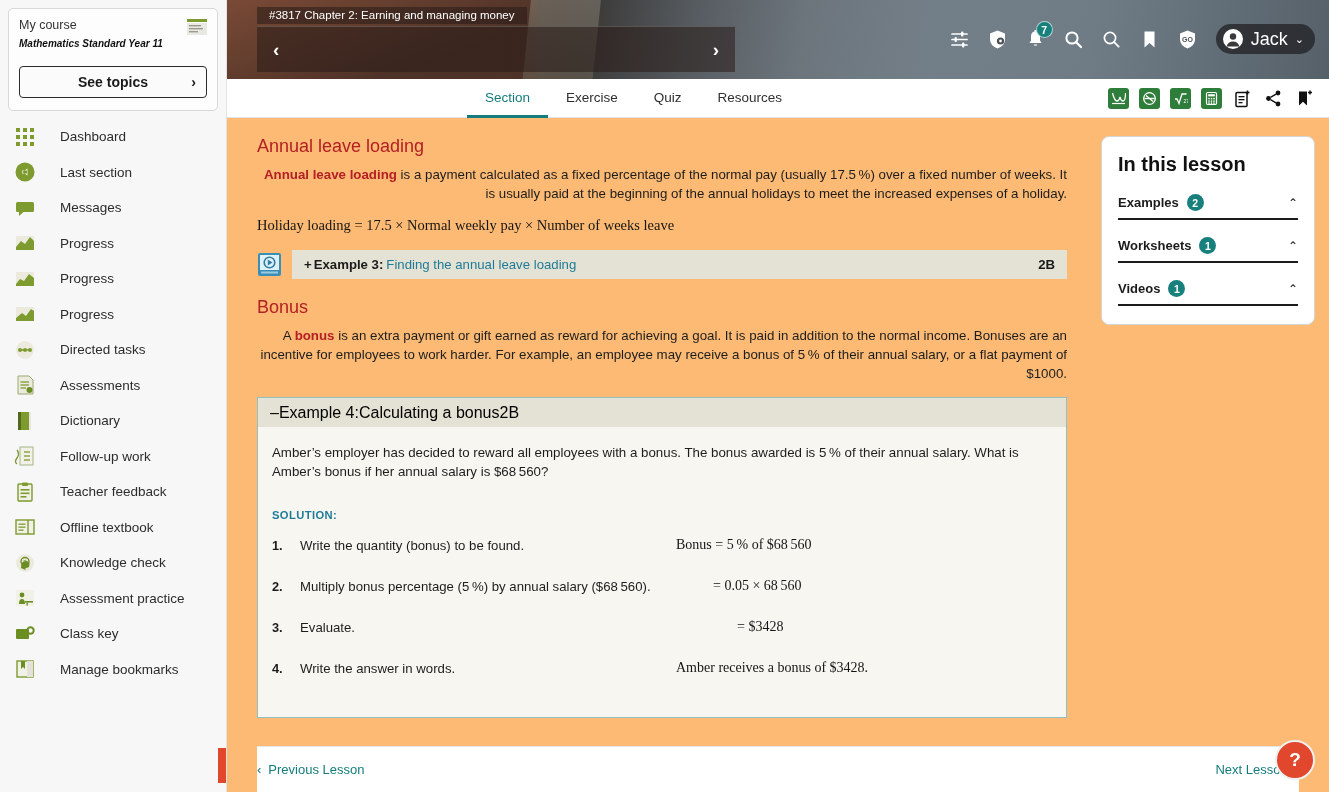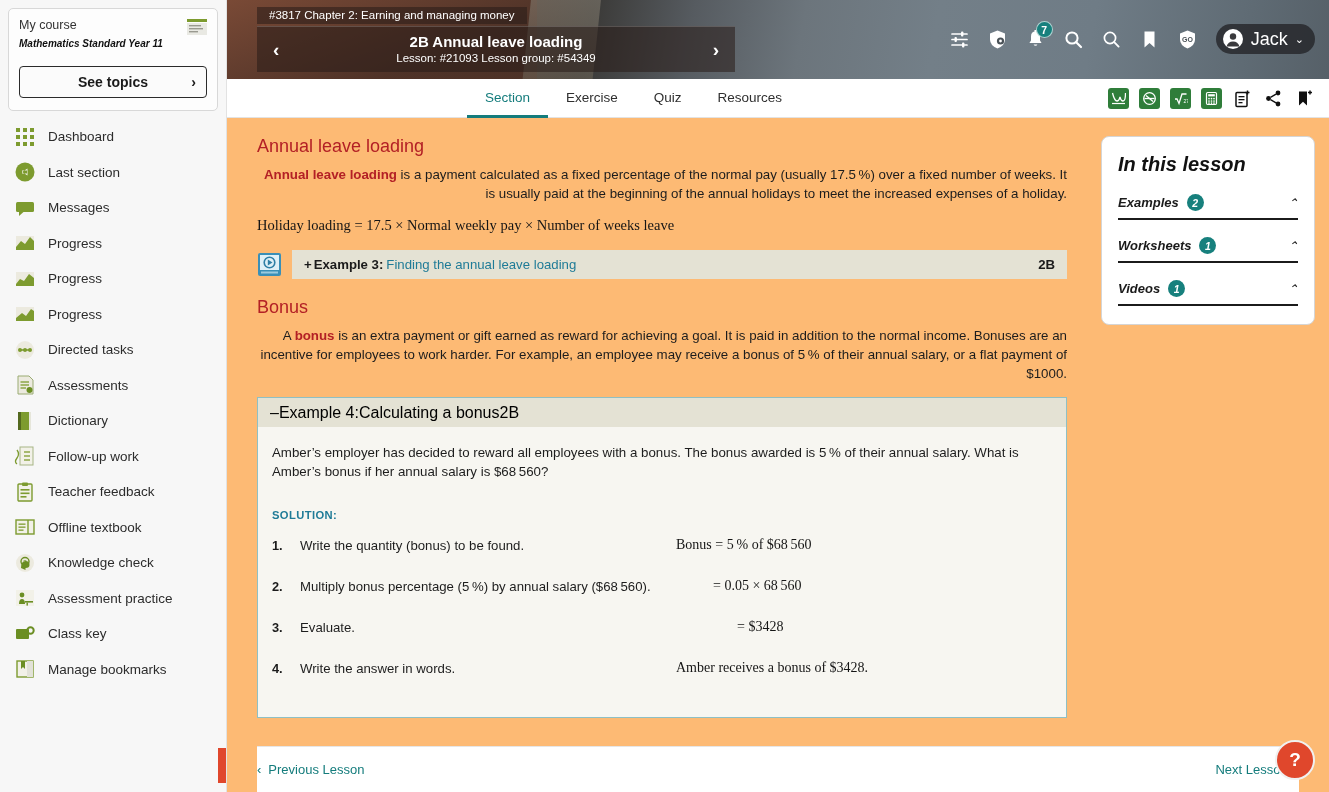--- a/index.html
+++ b/index.html
@@ -45,21 +45,21 @@
     cursor: pointer;
   }
   .see-topics span { font-size: 14px; font-weight: bold; color: #1a1a1a; }
   .see-topics .chev { position: absolute; right: 10px; font-size: 14px; font-weight: bold; color: #1a1a1a; }
 
   .nav-list { margin-top: 8px; }
   .nav-item {
     display: flex; align-items: center;
     height: 35.5px;
     padding-left: 14px;
-    gap: 12px;
+    gap: 24px;
     cursor: pointer;
   }
   .nav-ic { width: 22px; height: 22px; flex: 0 0 22px; display: block; }
   .nav-label { font-size: 13.5px; color: #2c2c2c; white-space: nowrap; }
 
   .collapse-tab {
     position: absolute;
     left: 218px; top: 748px;
     width: 22px; height: 35px;
     background: #e0472c;
@@ -213,21 +213,20 @@
     flex: 1; font-family: "Liberation Serif", serif; font-size: 14px; color: #151515;
     text-align: left; padding-left: 6px;
   }
   .step-math.c2 { padding-left: 43px; }
   .step-math.c3 { padding-left: 43px; }
 
   
   .rightpanel {
     width: 232px; flex: 0 0 232px;
     padding: 18px 14px 0 4px;
-    font-style: italic;
   }
   .lesson-card {
     border: 1px solid #d5d5d5; border-radius: 8px;
     background: #fff; padding: 16px 16px 18px 16px;
   }
   .lesson-card h3 { font-size: 20px; color: #111; font-weight: bold; margin-bottom: 14px; }
   .acc-row {
     display: flex; align-items: center;
     border-bottom: 2px solid #1b1b1b;
     padding: 4px 0 7px 0; margin-bottom: 13px;
@@ -465,24 +464,20 @@
     </div>
   </aside>
 
   <div class="main">
 
     <header class="topbar">
       <div class="crumb">#3817 Chapter 2: Earning and managing money</div>
 
       <div class="lessonbar">
         <span class="arrow left">‹</span>
-        <div>
-          <div class="lesson-title">2B Annual leave loading</div>
-          <div class="lesson-meta">Lesson: #21093   Lesson group: #54349</div>
-        </div>
         <span class="arrow right">›</span>
       </div>
 
       <div class="topicons">
         <div class="ticon">
           <svg width="21" height="21" viewBox="0 0 21 21">
             <g stroke="#fff" stroke-width="1.7" stroke-linecap="round">
               <line x1="3" y1="5" x2="18" y2="5"></line>
                 <line x1="3" y1="10.5" x2="18" y2="10.5"></line>
                 <line x1="3" y1="16" x2="18" y2="16"></line>

